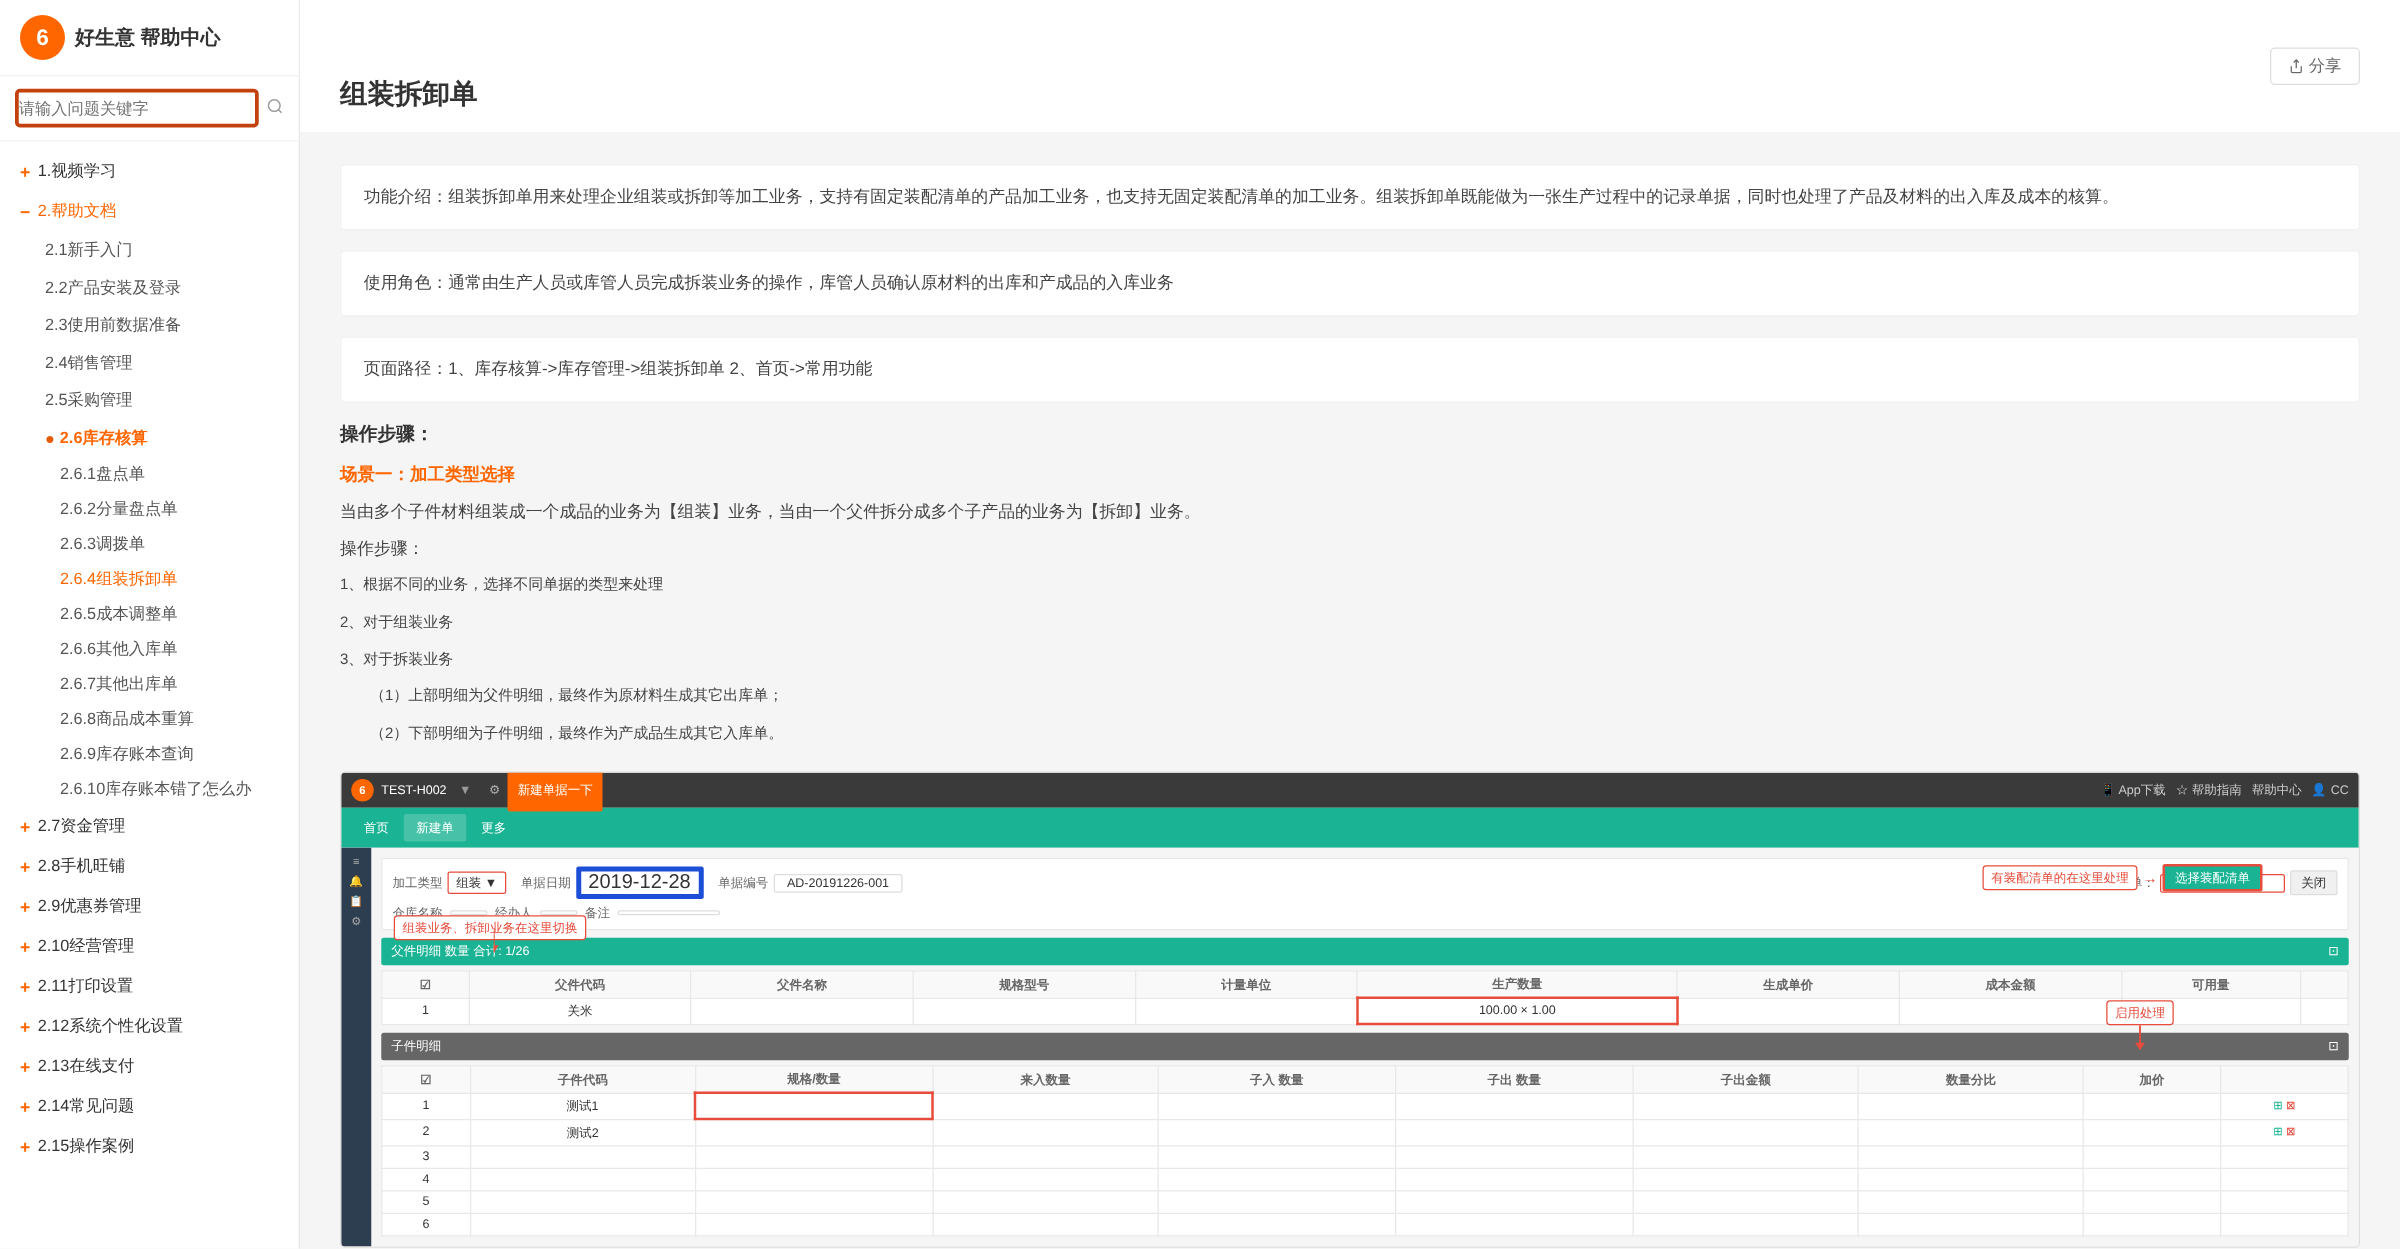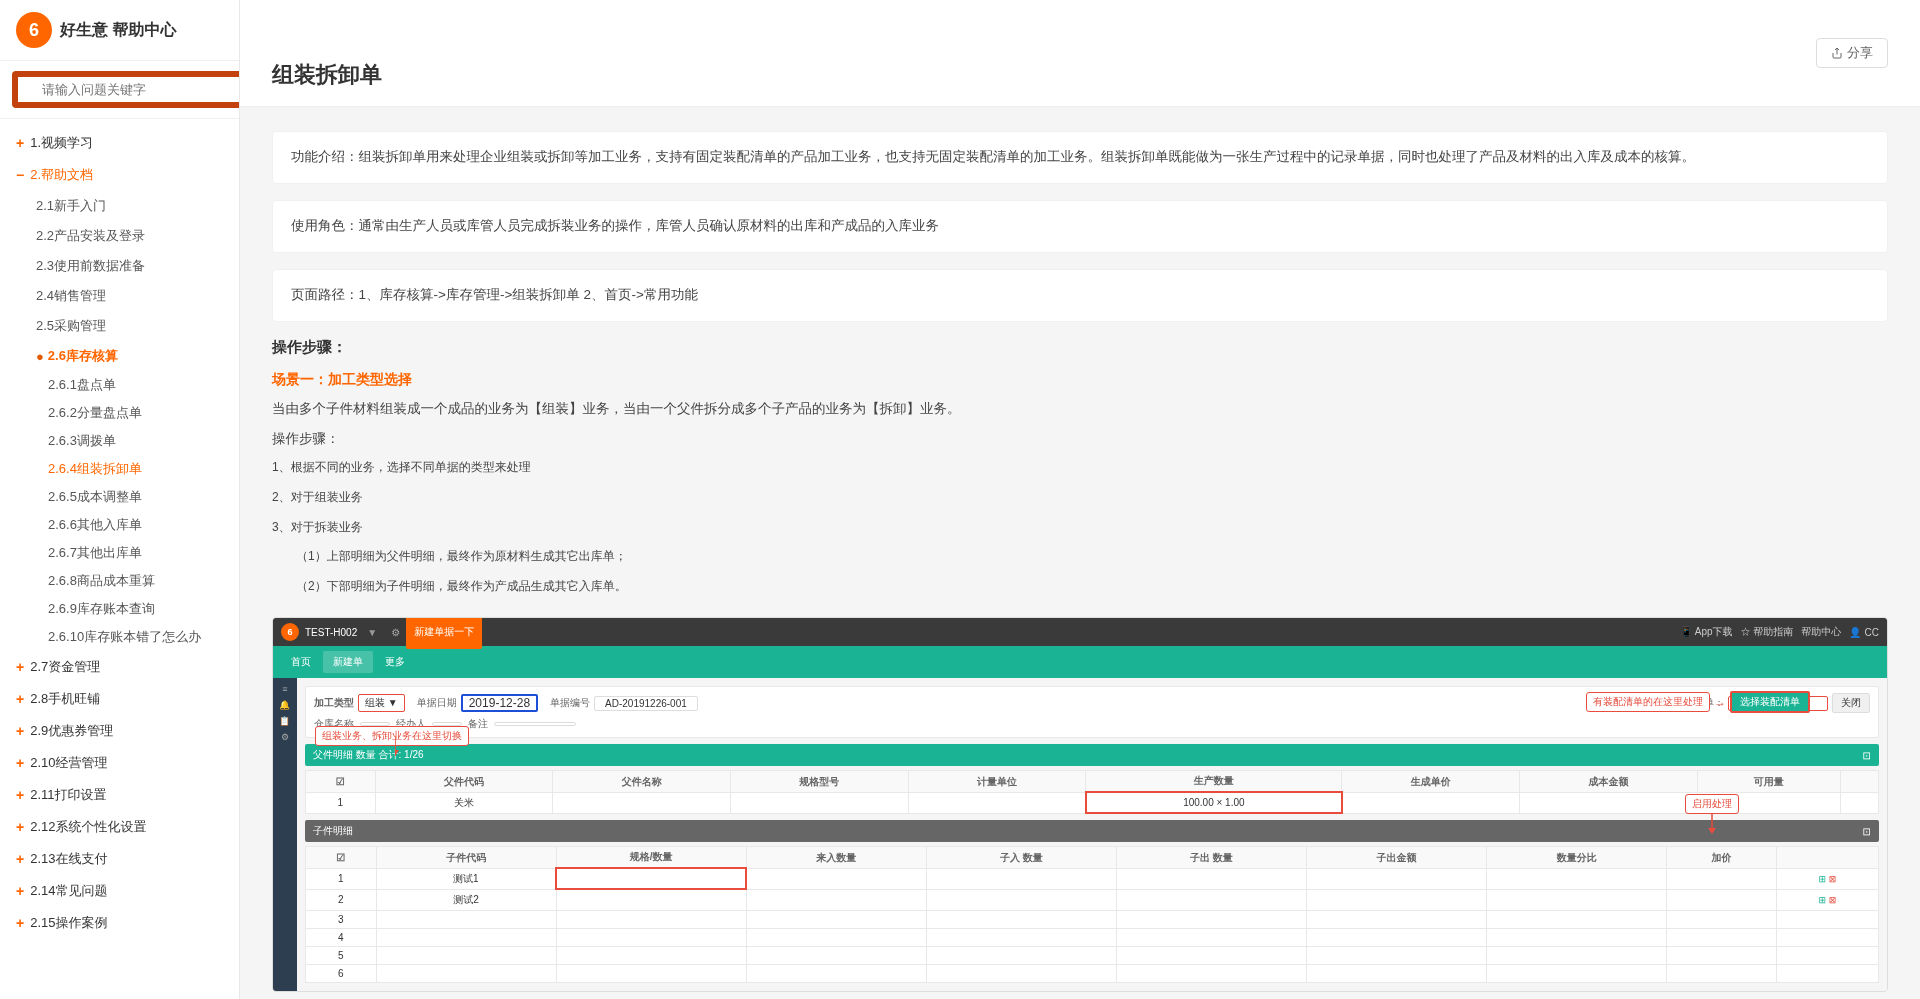--- a/index.html
+++ b/index.html
@@ -34,23 +34,23 @@
     }
     .logo-text { font-size: 16px; font-weight: bold; color: #333; }
     .sidebar-search {
       padding: 10px 12px;
       border-bottom: 1px solid #f0f0f0;
       display: flex;
       align-items: center;
     }
     .sidebar-search input {
       flex: 1;
-      border: 6px solid #c2410c;
+      border: 3px solid #c2410c;
       border-radius: 4px;
-      padding: 5px 24px;
+      padding: 5px 0;
       font-size: 13px;
       outline: none;
       color: #737373;
     }
     .sidebar-search .search-btn {
       margin-left: 6px;
       cursor: pointer;
       color: #999;
     }
     .sidebar-nav {
@@ -420,26 +420,26 @@
             <span style="color:#aaa;font-size:9px;">🔔</span>
             <span style="color:#aaa;font-size:9px;">📋</span>
             <span style="color:#aaa;font-size:9px;">⚙</span>
           </div>
 
           <div style="flex:1;padding:8px;position:relative;">
 
             <div style="background:#fff;padding:6px 8px;border:1px solid #e8e8e8;margin-bottom:6px;border-radius:2px;">
               <div style="display:flex;gap:12px;align-items:center;flex-wrap:wrap;position:relative;">
                 <div style="display:flex;align-items:center;gap:4px;">
-                  <span style="font-size:10px;color:#666;font-weight:bold;">加工类型</span>
+                  <span style="font-size:10px;color:#666;">加工类型</span>
                   <span style="border:1px solid #e74c3c;font-size:10px;padding:1px 6px;border-radius:2px;color:#333;">组装 ▼</span>
                 </div>
                 <div style="display:flex;align-items:center;gap:4px;">
                   <span style="font-size:10px;color:#666;">单据日期</span>
-                  <span style="border:2px solid #1d4ed8;font-size:12px;padding:0 6px;border-radius:2px;">2019-12-28</span>
+                  <span style="border:4px solid #1d4ed8;font-size:16px;padding:0 6px;border-radius:2px;">2019-12-28</span>
                 </div>
                 <div style="display:flex;align-items:center;gap:4px;">
                   <span style="font-size:10px;color:#666;">单据编号</span>
                   <span style="border:1px solid #ddd;font-size:10px;padding:1px 10px;border-radius:2px;">AD-20191226-001</span>
                 </div>
 
                 <div style="position:absolute;right:60px;top:-2px;display:flex;align-items:center;gap:4px;">
                   <span class="annotation-bubble">有装配清单的在这里处理</span>
                   <span style="color:#e74c3c;font-size:12px;">→</span>
                   <button style="background:#1ab394;color:#fff;border:none;font-size:10px;padding:2px 8px;border-radius:2px;cursor:pointer;border:2px solid #e74c3c;">选择装配清单</button>

